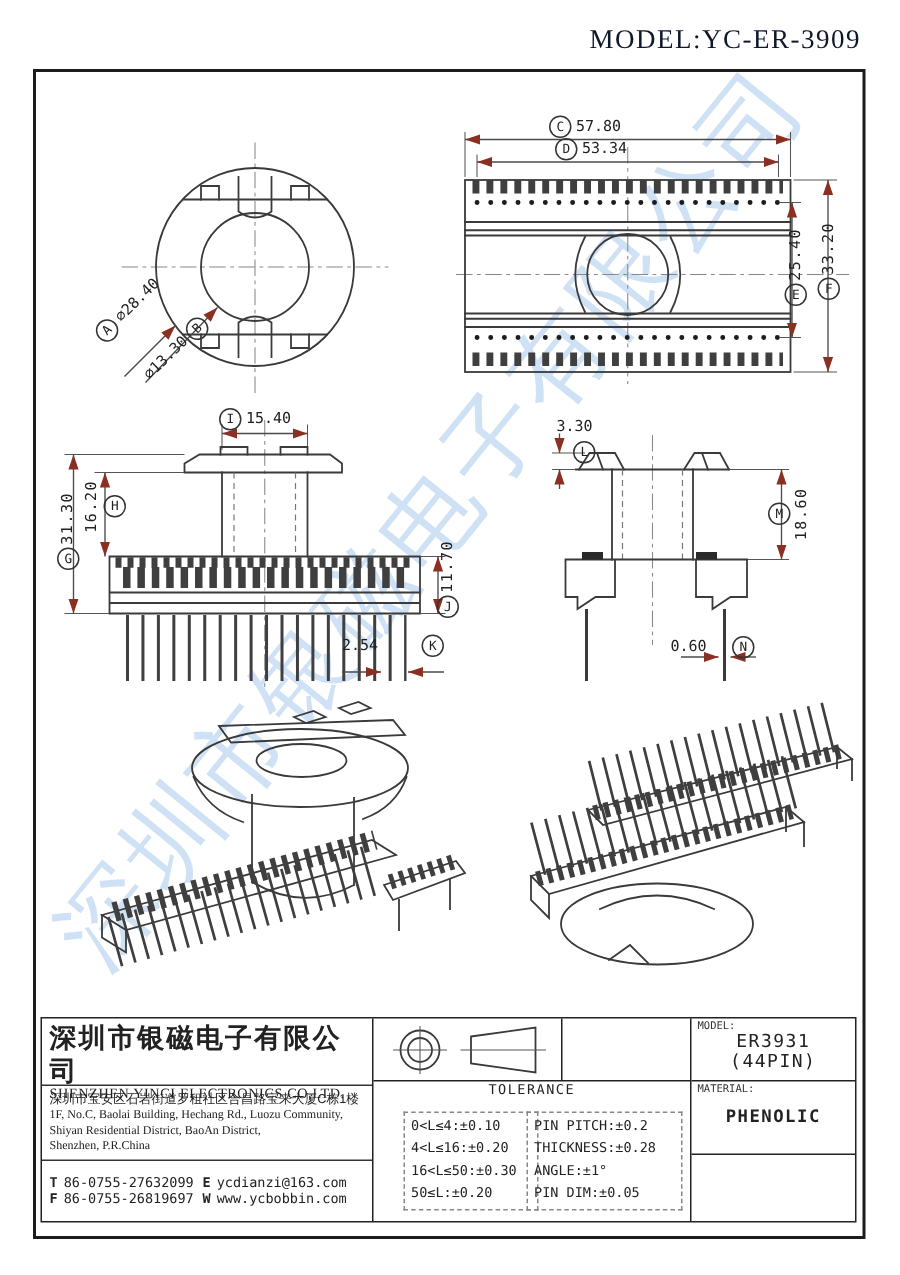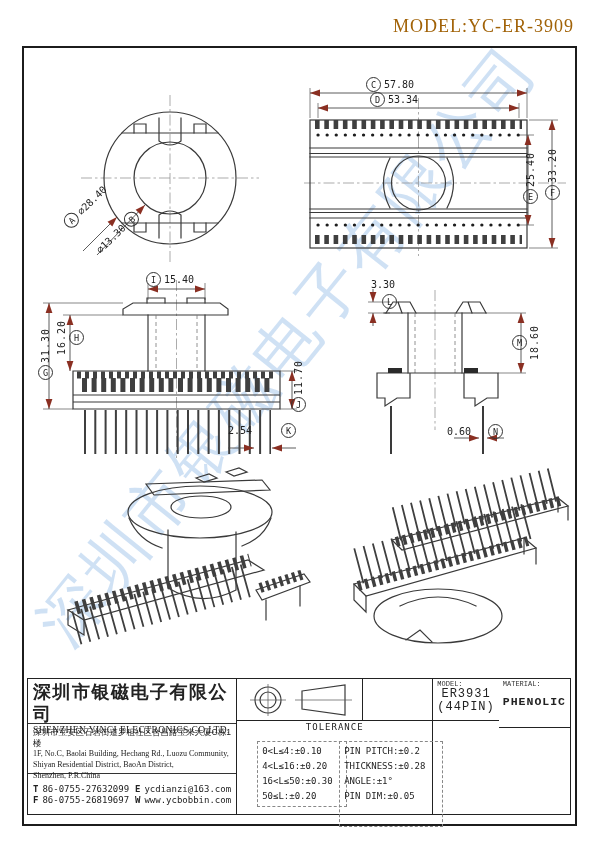--- a/index.html
+++ b/index.html
@@ -1,20 +1,20 @@
 <!DOCTYPE html>
 <html><head>
 <meta charset="utf-8">
 <style>
   html,body{margin:0;padding:0;background:#e8e8e8;}
   #page{position:relative;width:600px;height:850px;background:#ffffff;overflow:hidden;
         font-family:"DejaVu Sans Mono",monospace;color:#222;}
   
   .model-header{position:absolute;top:16px;right:26px;font-family:"Liberation Serif",serif;
-        font-size:18px;letter-spacing:1px;color:#a16207;z-index:4;}
+        font-size:18px;letter-spacing:1px;color:#0f172a;z-index:4;}
   
   .watermark{position:absolute;left:52px;top:592px;font-size:64px;letter-spacing:4px;
         color:#a9c9ec;opacity:.55;white-space:nowrap;transform:rotate(-51deg);
         transform-origin:left center;z-index:1;font-family:"Liberation Sans",sans-serif;}
   
   .frame{position:absolute;left:22px;top:46px;width:555px;height:780px;
         border:2px solid #1c1c1c;box-sizing:border-box;z-index:2;}
   
   svg.draw{position:absolute;z-index:2;}
   .ln{stroke:#3a3a3a;stroke-width:1.2;fill:none;stroke-linecap:square;}
@@ -52,22 +52,22 @@
   .contacts b{margin-right:4px;}
   .tb-mid{width:212px;border-right:1.5px solid #222;box-sizing:border-box;display:flex;flex-direction:column;}
   .tb-mid-top{height:42px;border-bottom:1.5px solid #222;box-sizing:border-box;display:flex;}
   .proj{width:126px;border-right:1.5px solid #222;box-sizing:border-box;display:flex;
         align-items:center;justify-content:center;}
   .unitcell{flex:1;padding:3px 0 0 5px;font-size:9px;line-height:12.5px;}
   .tolarea{flex:1;position:relative;font-size:9px;}
   .tol-title{text-align:center;margin-top:1px;letter-spacing:1px;}
   .tolbox{position:absolute;border:1px dashed #888;padding:2px 4px;line-height:15px;box-sizing:border-box;}
   .tolbox.left{left:7px;top:20px;width:90px;height:66px;margin-left:13px;}
-  .tolbox.right{left:102px;top:20px;width:104px;height:86px;}
-  .tb-right{flex:1;display:flex;flex-direction:row;font-family:Liberation Mono, monospace;}
+  .tolbox.right{left:102px;top:20px;width:104px;height:66px;}
+  .tb-right{flex:1;display:flex;flex-direction:column;}
   .modelcell{height:42px;border-bottom:1.5px solid #222;box-sizing:border-box;padding:1px 4px;text-align:center;}
   .cell-label{display:block;text-align:left;font-size:7px;color:#333;}
   .model-no{font-size:12px;letter-spacing:1px;line-height:13px;}
   .matcell{height:49px;border-bottom:1.5px solid #222;box-sizing:border-box;padding:1px 4px;text-align:center;}
   .material-val{font-size:11.5px;font-weight:bold;letter-spacing:1px;margin-top:7px;}
   .sigcell{flex:1;padding:2px 4px;font-size:8px;line-height:13px;}
 </style>
 </head>
 <body>
 

